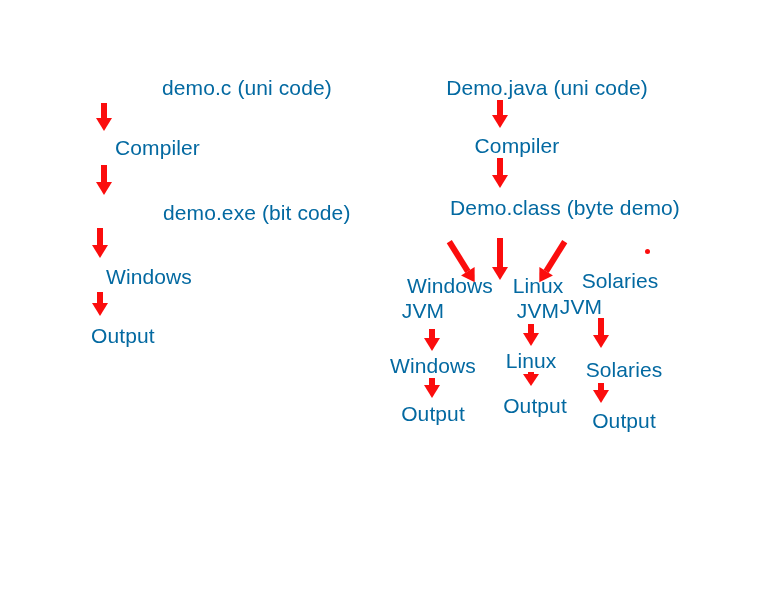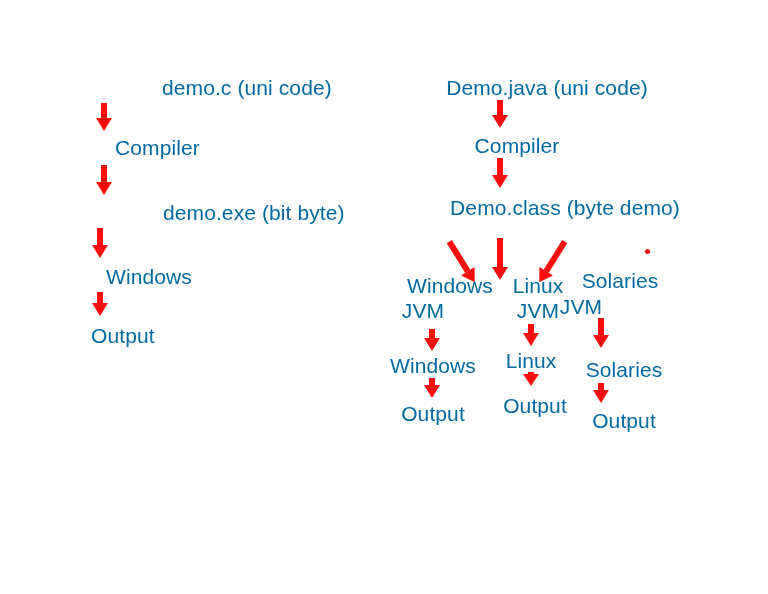--- a/index.html
+++ b/index.html
@@ -48,21 +48,21 @@
   }
 </style>
 </head>
 <body>
 
 <div id="canvas">
 
   <div>
     <div class="node left-al" style="left: 162px; top: 75px;">demo.c (uni code)</div>
     <div class="node left-al" style="left: 115px; top: 135px;">Compiler</div>
-    <div class="node left-al" style="left: 163px; top: 200px;">demo.exe (bit byte)</div>
+    <div class="node left-al" style="left: 163px; top: 200px;">demo.exe (bit code)</div>
     <div class="node left-al" style="left: 106px; top: 264px;">Windows</div>
     <div class="node left-al" style="left: 91px; top: 323px;">Output</div>
 
     <div class="arrow" style="left: 96px; top: 103px; width: 16px; height: 28px;">
         <svg width="16" height="28" viewBox="0 0 16 28">
           <rect x="5" y="0" width="6" height="15" fill="#fb0d0d"></rect>
           <polygon points="0,15 16,15 8,28" fill="#fb0d0d"></polygon>
         </svg>
       </div>
     <div class="arrow" style="left: 96px; top: 165px; width: 16px; height: 30px;">

